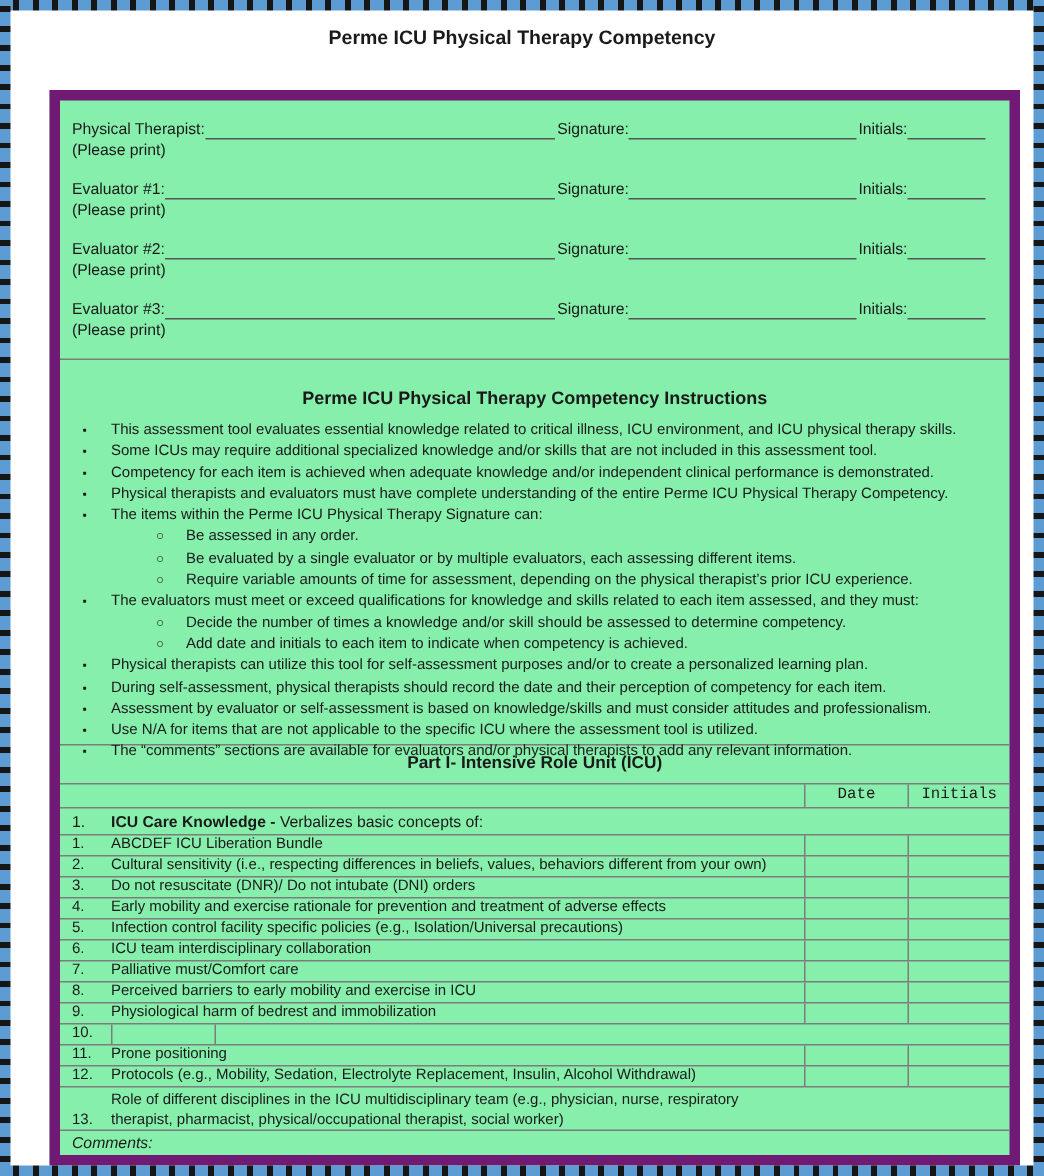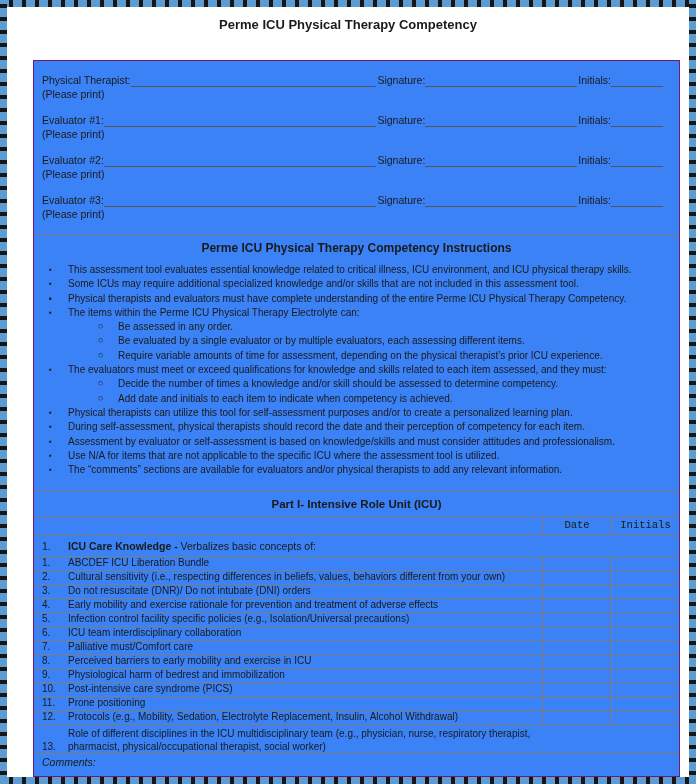--- a/index.html
+++ b/index.html
@@ -12,35 +12,35 @@
     background:repeating-linear-gradient(90deg,#5d9bd3 0 9px,#161616 9px 13px); }
   .strip.v { top:0; bottom:0; width:7px;
     background:repeating-linear-gradient(0deg,#5d9bd3 0 9px,#161616 9px 13px); }
   .strip.top{top:0}.strip.bottom{bottom:0}.strip.left{left:0}.strip.right{right:0}
 
   .page { position:absolute; left:7px; top:7px; width:682px; height:770px; background:#fff; padding-top:10px;border-radius:11px; }
 
   .doc-title { text-align:center; font-weight:bold; font-size:13px; line-height:16px; }
 
   .form-box { margin:27px 9px 0 26px; width:647px; height:717px;
-    border:1px solid #701a75; display:flex; flex-direction:column; background:#3b82f6; }
+    border:7px solid #701a75; display:flex; flex-direction:column; background:#86efac; }
 
   
   .sig-section { height:173px; padding:12px 8px 0 8px; }
   .sig-row { margin-bottom:12px; font-size:10.5px; }
   .sig-line { display:flex; align-items:flex-end; line-height:14px; }
   .sig-line .lbl { white-space:nowrap; }
   .fill { border-bottom:1px solid #555; height:13px; display:inline-block; }
   .f1 { flex:1; margin-right:1px; }
   .f2 { width:152px; margin-right:1px; }
   .f3 { width:52px; margin-right:8px; }
   .sig-note { font-size:10.5px; line-height:14px; }
 
   
-  .instr-section { height:257px; border-top:1px solid #7d7d7d; padding-top:4px; }
+  .instr-section { height:257px; border-top:1px solid #7d7d7d; padding-top:16px; }
   .instr-heading { text-align:center; font-weight:bold; font-size:12px; line-height:18px; margin-bottom:6px; }
   .bullet-row { position:relative; padding-left:34px; padding-right:4px; font-size:10px; line-height:14.3px; white-space:nowrap; }
   .bullet-row .marker { position:absolute; left:15px; top:0; font-size:8px; }
   .bullet-row.l2 { padding-left:84px; }
   .bullet-row.l2 .marker { left:64px; font-size:9px; top:-1px; }
 
   
   .part1-heading-row { height:26px; border-top:1px solid #7d7d7d; text-align:center;
     font-weight:bold; font-size:11.5px; line-height:25px; }
   .cols-header-row { height:17px; border-top:1px solid #7d7d7d; display:flex; font-size:10.5px;font-family:Liberation Mono, monospace; }
@@ -115,23 +115,23 @@
           </div>
           <div class="sig-note">(Please print)</div>
         </div>
       </div>
 
     <div class="instr-section">
       <div class="instr-heading">Perme ICU Physical Therapy Competency Instructions</div>
       <div id="instr-list">
           <div class="bullet-row"><span class="marker">▪</span><span class="">This assessment tool evaluates essential knowledge related to critical illness, ICU environment, and ICU physical therapy skills.</span></div>
           <div class="bullet-row"><span class="marker">▪</span><span class="">Some ICUs may require additional specialized knowledge and/or skills that are not included in this assessment tool.</span></div>
-          <div class="bullet-row"><span class="marker">▪</span></div>
+          <div class="bullet-row"><span class="marker">▪</span><span class="">Competency for each item is achieved when adequate knowledge and/or independent clinical performance is demonstrated.</span></div>
           <div class="bullet-row"><span class="marker">▪</span><span class="">Physical therapists and evaluators must have complete understanding of the entire Perme ICU Physical Therapy Competency.</span></div>
-          <div class="bullet-row"><span class="marker">▪</span><span class="">The items within the Perme ICU Physical Therapy Electrolyte can:</span></div>
+          <div class="bullet-row"><span class="marker">▪</span><span class="">The items within the Perme ICU Physical Therapy Signature can:</span></div>
           <div class="bullet-row l2"><span class="marker">○</span><span class="">Be assessed in any order.</span></div>
           <div class="bullet-row l2"><span class="marker">○</span><span class="">Be evaluated by a single evaluator or by multiple evaluators, each assessing different items.</span></div>
           <div class="bullet-row l2"><span class="marker">○</span><span class="">Require variable amounts of time for assessment, depending on the physical therapist’s prior ICU experience.</span></div>
           <div class="bullet-row"><span class="marker">▪</span><span class="">The evaluators must meet or exceed qualifications for knowledge and skills related to each item assessed, and they must:</span></div>
           <div class="bullet-row l2"><span class="marker">○</span><span class="">Decide the number of times a knowledge and/or skill should be assessed to determine competency.</span></div>
           <div class="bullet-row l2"><span class="marker">○</span><span class="">Add date and initials to each item to indicate when competency is achieved.</span></div>
           <div class="bullet-row"><span class="marker">▪</span><span class="">Physical therapists can utilize this tool for self-assessment purposes and/or to create a personalized learning plan.</span></div>
           <div class="bullet-row"><span class="marker">▪</span><span class="">During self-assessment, physical therapists should record the date and their perception of competency for each item.</span></div>
           <div class="bullet-row"><span class="marker">▪</span><span class="">Assessment by evaluator or self-assessment is based on knowledge/skills and must consider attitudes and professionalism.</span></div>
           <div class="bullet-row"><span class="marker">▪</span><span class="">Use N/A for items that are not applicable to the specific ICU where the assessment tool is utilized.</span></div>
@@ -202,21 +202,20 @@
           <div class="cell-initials"></div>
         </div>
         <div class="item-row">
           <span class="num">9.</span>
           <span class="item-text">Physiological harm of bedrest and immobilization</span>
           <div class="cell-date"></div>
           <div class="cell-initials"></div>
         </div>
         <div class="item-row">
           <span class="num">10.</span>
-          <span class="item-text">Post-intensive care syndrome (PICS)</span>
           <div class="cell-date"></div>
           <div class="cell-initials"></div>
         </div>
         <div class="item-row">
           <span class="num">11.</span>
           <span class="item-text">Prone positioning</span>
           <div class="cell-date"></div>
           <div class="cell-initials"></div>
         </div>
         <div class="item-row">

